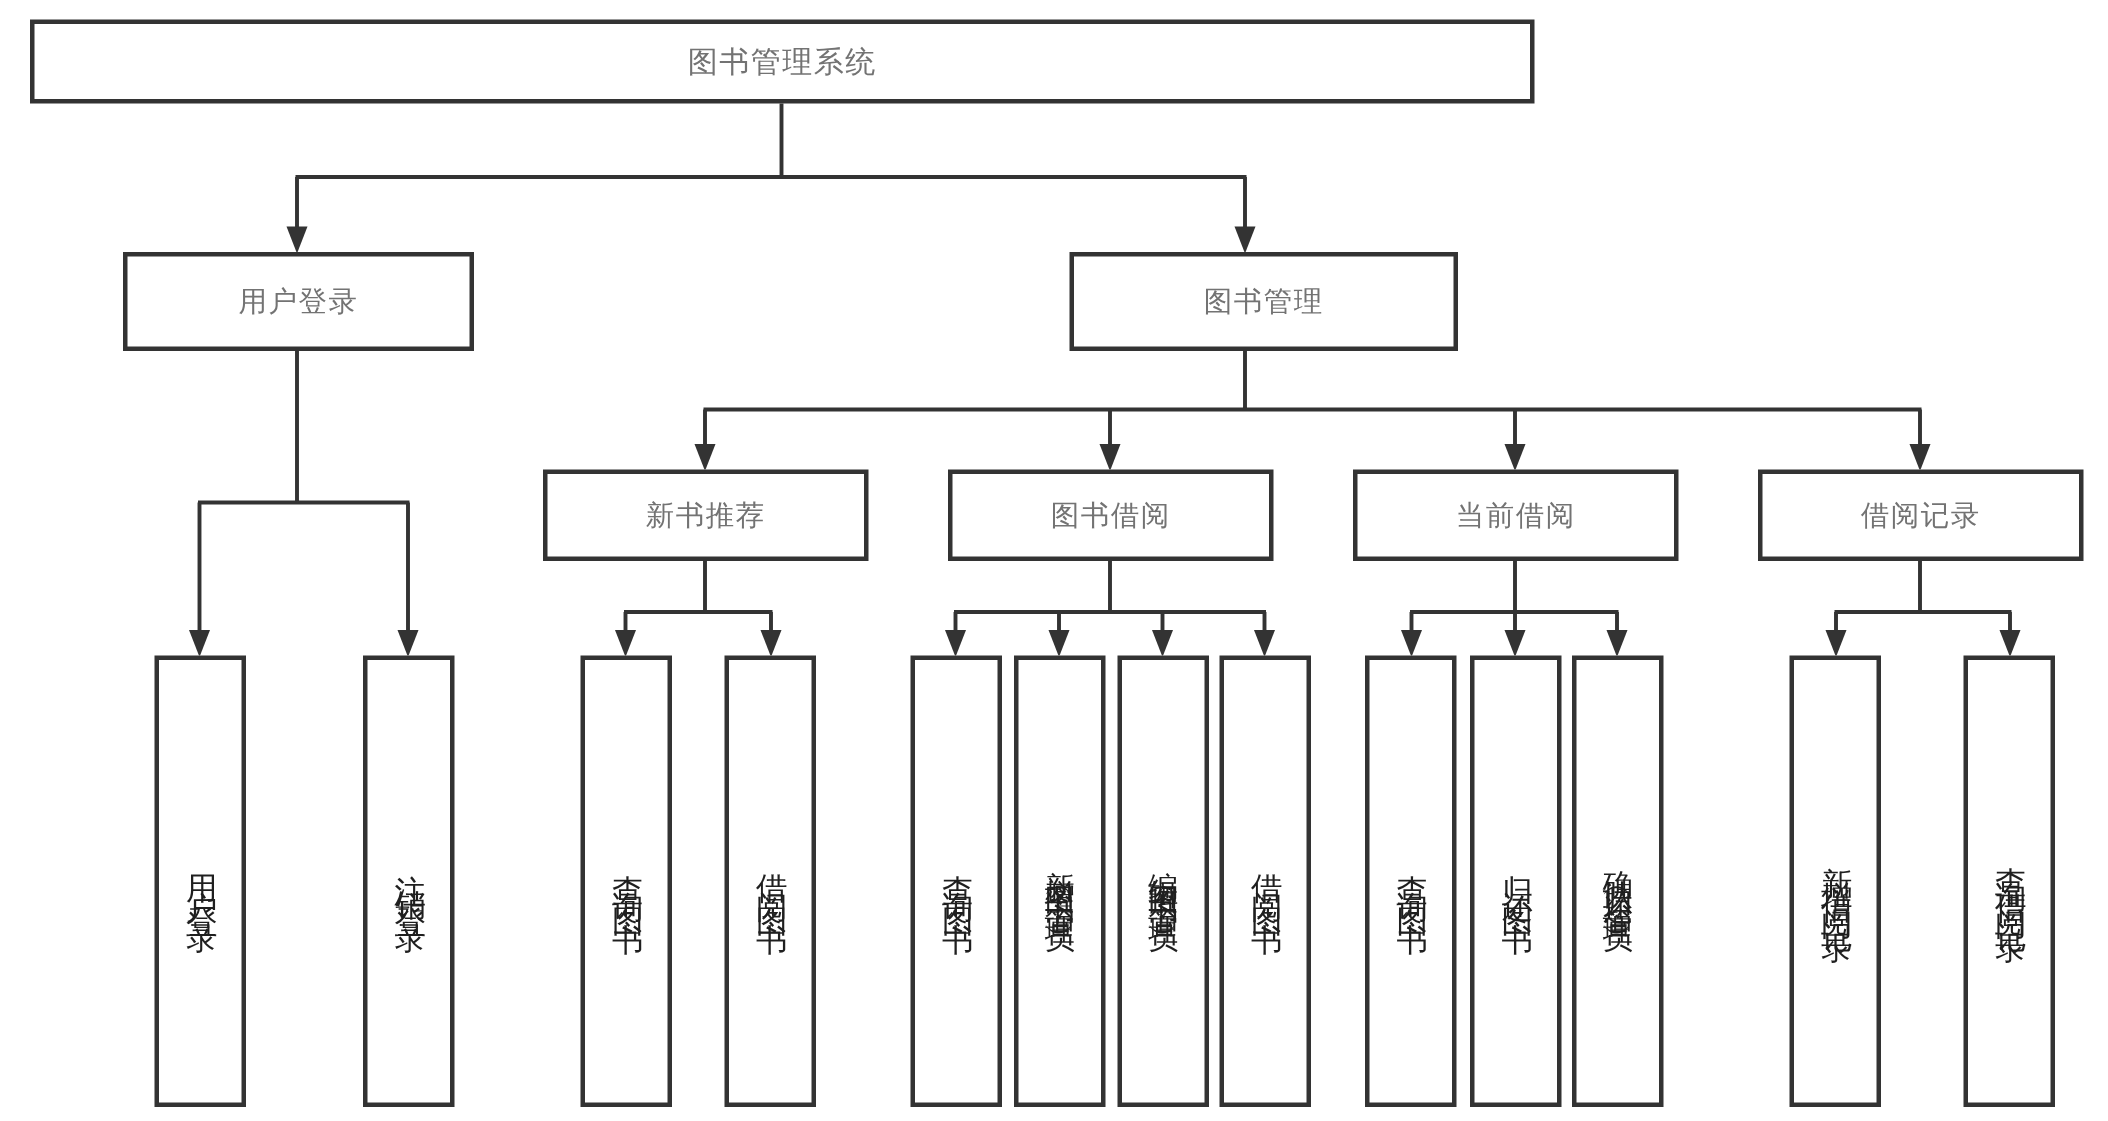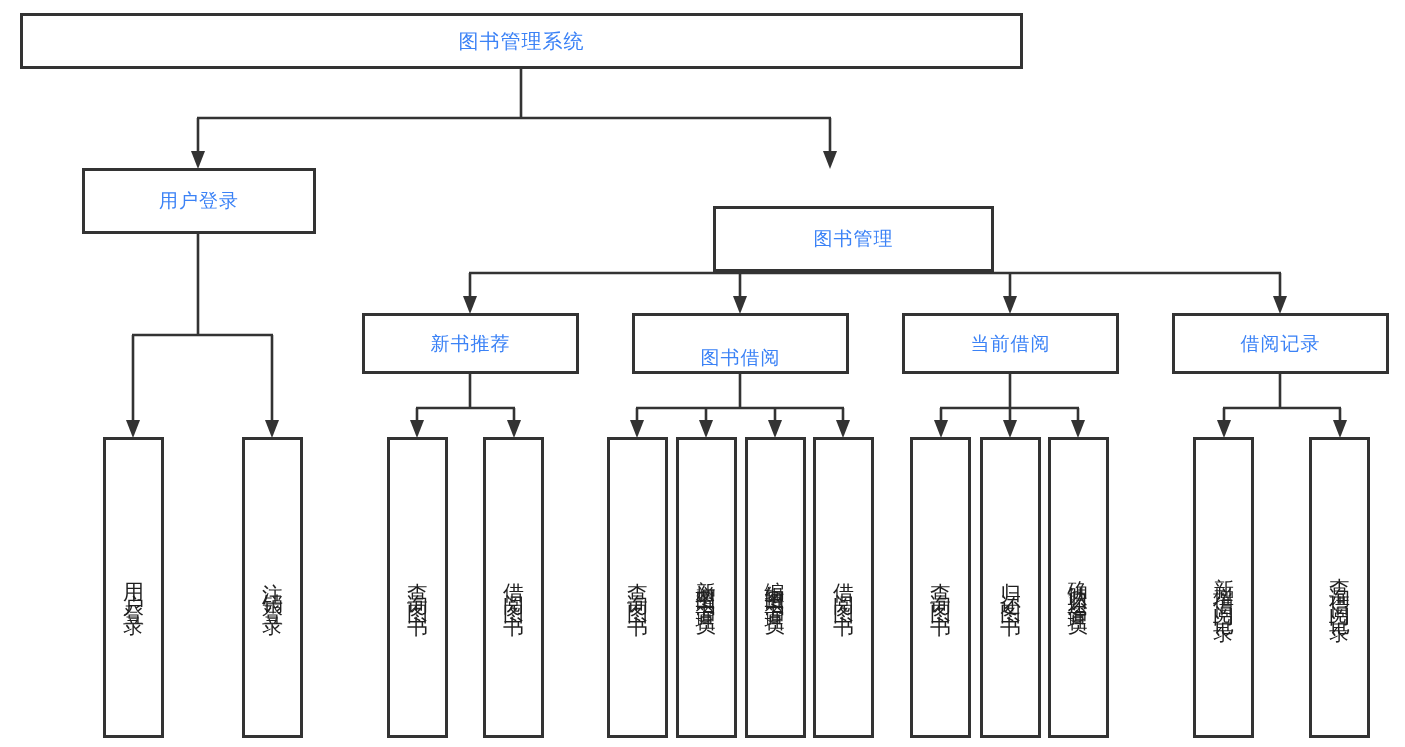--- a/index.html
+++ b/index.html
@@ -22,21 +22,21 @@
     z-index: 1;
   }
   .hbox {
     position: absolute;
     box-sizing: border-box;
     border: 3px solid #333333;
     background: #ffffff;
     display: flex;
     align-items: center;
     justify-content: center;
-    color: #3b82f6;
+    color: #737373;
     font-size: 19px;
     letter-spacing: 1px;
     z-index: 2;
   }
   .vbox {
     position: absolute;
     box-sizing: border-box;
     border: 3px solid #333333;
     background: #ffffff;
     display: flex;
@@ -121,28 +121,28 @@
     </g>
   </svg>
 
   <div class="hbox" style="left:20px; top:13px; width:1003px; height:56px; font-size:20px;">
     <span>图书管理系统</span>
   </div>
 
   <div class="hbox" style="left:82px; top:168px; width:234px; height:66px;">
     <span>用户登录</span>
   </div>
-  <div class="hbox" style="left:713px; top:168px; width:281px; height:66px;margin-top:38px;">
+  <div class="hbox" style="left:713px; top:168px; width:259px; height:66px;">
     <span>图书管理</span>
   </div>
 
   <div class="hbox" style="left:362px; top:313px; width:217px; height:61px;text-align:right;">
     <span>新书推荐</span>
   </div>
-  <div class="hbox" style="left:632px; top:313px; width:217px; height:61px;align-items:flex-end;">
+  <div class="hbox" style="left:632px; top:313px; width:217px; height:61px;">
     <span>图书借阅</span>
   </div>
   <div class="hbox" style="left:902px; top:313px; width:217px; height:61px;">
     <span>当前借阅</span>
   </div>
   <div class="hbox" style="left:1172px; top:313px; width:217px; height:61px;">
     <span>借阅记录</span>
   </div>
 
   <div class="vbox" style="left:103px;">

